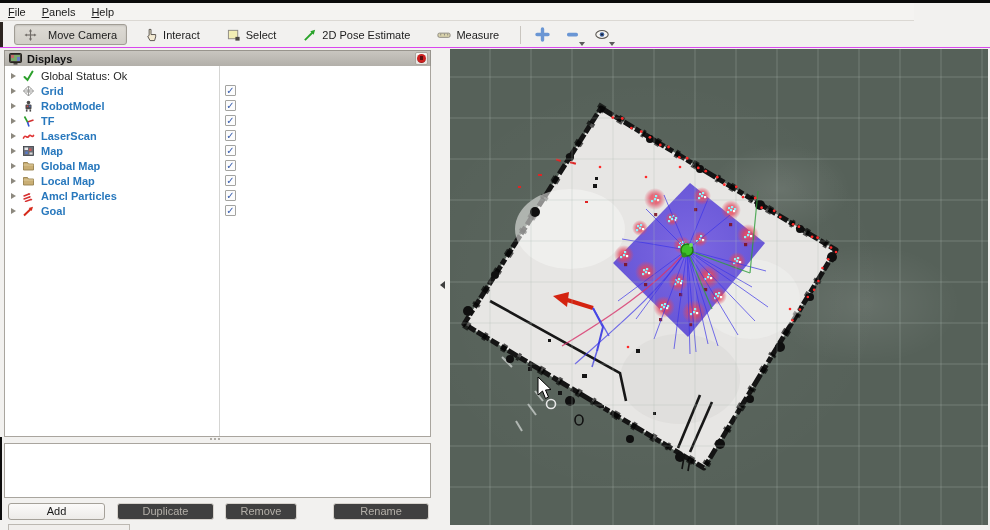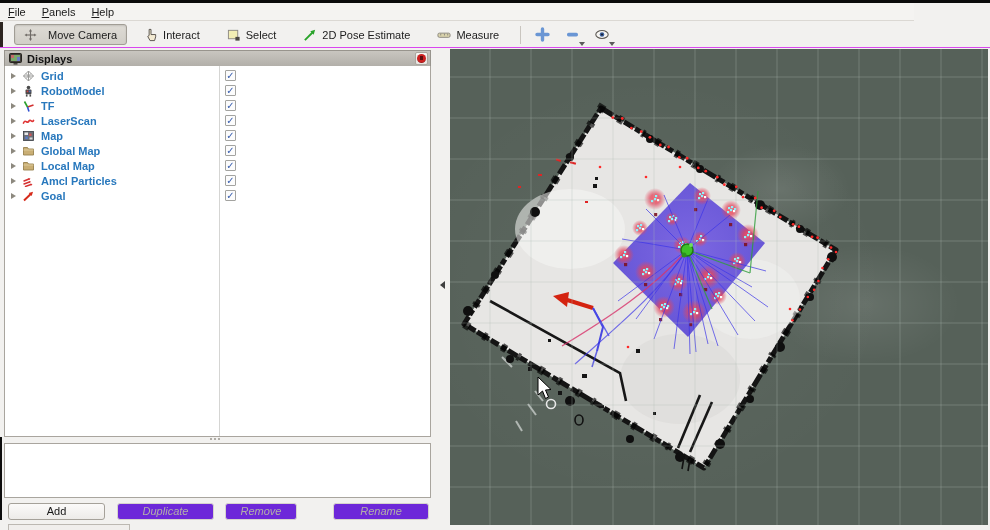--- a/index.html
+++ b/index.html
@@ -56,21 +56,21 @@
   .splitter-dots { position:absolute; left:210px; top:438px; width:14px; height:3px;
                    display:flex; gap:2px; }
   .splitter-dots b { width:2px; height:2px; background:#9a968f; border-radius:50%; }
 
   .desc-box { position:absolute; left:4px; top:443px; width:427px; height:55px; background:#fff;
               border:1px solid #a9a59e; }
 
   .btn { position:absolute; top:503px; height:17px; font-size:11px; border-radius:3px; text-align:center;
          line-height:15px; }
   .btn.enabled { color:#161616; background:linear-gradient(#fbfaf9,#edebe8); border:1px solid #a5a199; }
-  .btn.disabled { color:#b3afa8; background:#6d28d9; border:1px solid #d7d3cd;font-style:italic; }
+  .btn.disabled { color:#b3afa8; background:#404040; border:1px solid #d7d3cd; }
 
   .left-black { position:absolute; left:0; top:437px; width:2px; height:83px; background:#0d0d0d; }
   .partial-panel { position:absolute; left:8px; top:524px; width:122px; height:6px; background:#f0eeec;
                    border:1px solid #bcb8b2; border-bottom:none; }
 
   .collapse-arrow { position:absolute; left:440px; top:281px; width:0; height:0;
                     border-top:4px solid transparent; border-bottom:4px solid transparent;
                     border-right:5px solid #3f3f3f; }
 
   .viewport { position:absolute; left:450px; top:49px; width:538px; height:476px; }
@@ -167,20 +167,29 @@
     <span class="panel-title">Displays</span>
     <span class="panel-close">
         <i></i>
       </span>
   </div>
 
   <div class="tree">
     <div class="tree-divider"></div>
 
 
+    <div class="trow">
+      <span class="exp"></span>
+      <span class="ticon">
+          <svg width="13" height="12" viewBox="0 0 12 12">
+        <path d="M2 7 L5 10 L10 1.5" fill="none" stroke="#2ca02c" stroke-width="2" stroke-linecap="round"></path>
+      </svg>
+        </span>
+      <span class="tlabel">Global Status: Ok</span>
+    </div>
 
     <div class="trow">
       <span class="exp"></span>
       <span class="ticon">
           <svg width="13" height="12" viewBox="0 0 12 12">
         <path d="M6 1 L11 6 L6 11 L1 6 Z M6 1 L6 11 M1 6 L11 6 M3.5 3.5 L8.5 8.5 M8.5 3.5 L3.5 8.5" fill="none" stroke="#9a9a98" stroke-width="1"></path>
       </svg>
         </span>
       <span class="tlabel blue">Grid</span>
       <span class="cbox"><i>✓</i></span>

